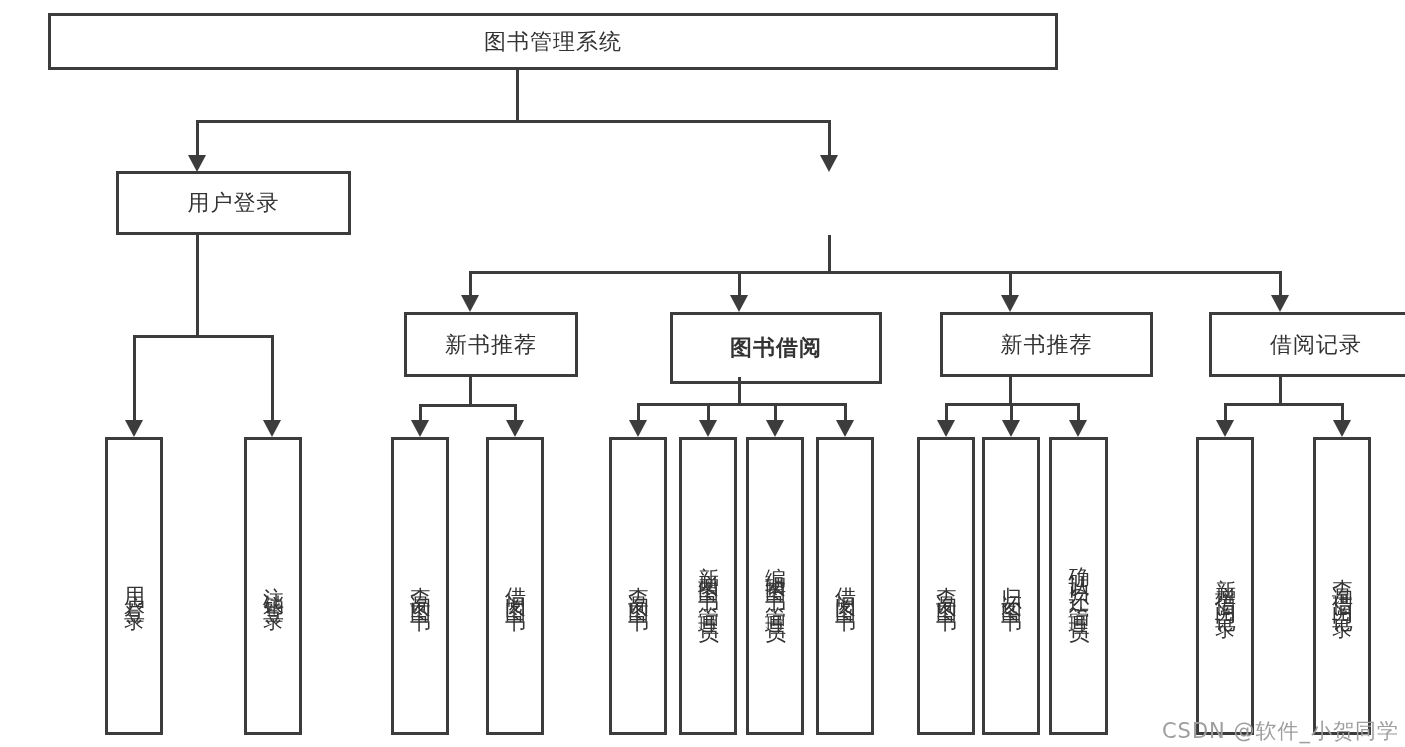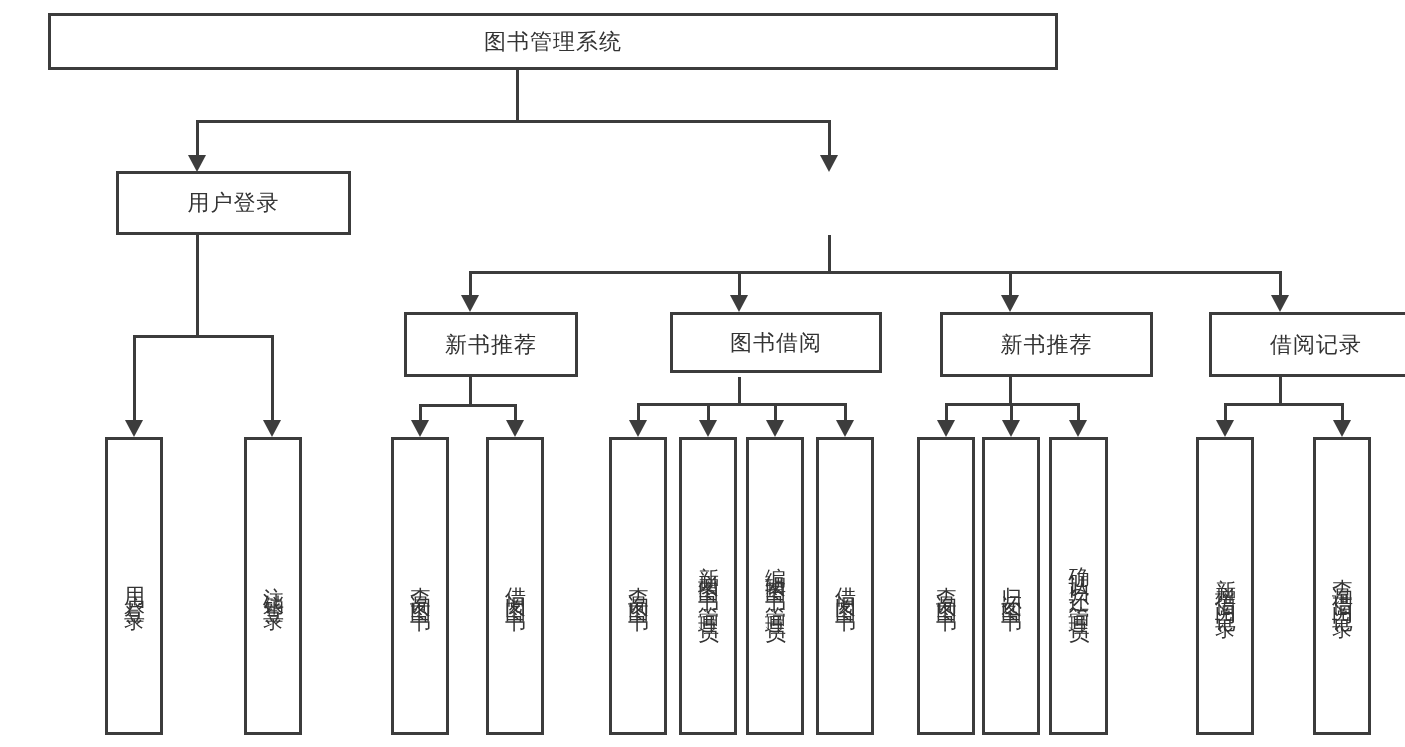--- a/index.html
+++ b/index.html
@@ -98,21 +98,21 @@
   <div class="lv" style="left:738px; top:271px; height:27px;"></div>
   <div class="arr" style="left:730px; top:295px;"></div>
   <div class="lv" style="left:1009px; top:271px; height:27px;"></div>
   <div class="arr" style="left:1001px; top:295px;"></div>
   <div class="lv" style="left:1279px; top:271px; height:27px;"></div>
   <div class="arr" style="left:1271px; top:295px;"></div>
 
   <div class="hbox" style="left:368px; top:312px; width:174px; height:65px;">
     <span>新书推荐</span>
   </div>
-  <div class="hbox" style="left:634px; top:312px; width:212px; height:61px;">
+  <div class="hbox" style="left:634px; top:312px; width:212px; height:72px;font-weight:bold;">
     <span>图书借阅</span>
   </div>
   <div class="hbox" style="left:904px; top:312px; width:213px; height:65px;">
     <span>新书推荐</span>
   </div>
   <div class="hbox" style="left:1173px; top:312px; width:214px; height:65px;">
     <span>借阅记录</span>
   </div>
 
   <div class="lv" style="left:469px; top:377px; height:28px;"></div>
@@ -186,14 +186,15 @@
     <span class="vtext">确认归还（管理员）</span>
   </div>
 
   <div class="vbox" style="left:1196px; top:437px; width:58px; height:298px;">
     <span class="vtext">新增借阅记录</span>
   </div>
   <div class="vbox" style="left:1313px; top:437px; width:58px; height:298px;">
     <span class="vtext">查询借阅记录</span>
   </div>
 
+  <div class="watermark">CSDN @软件_小贺同学</div>
 
 </div>
 
 </body></html>

